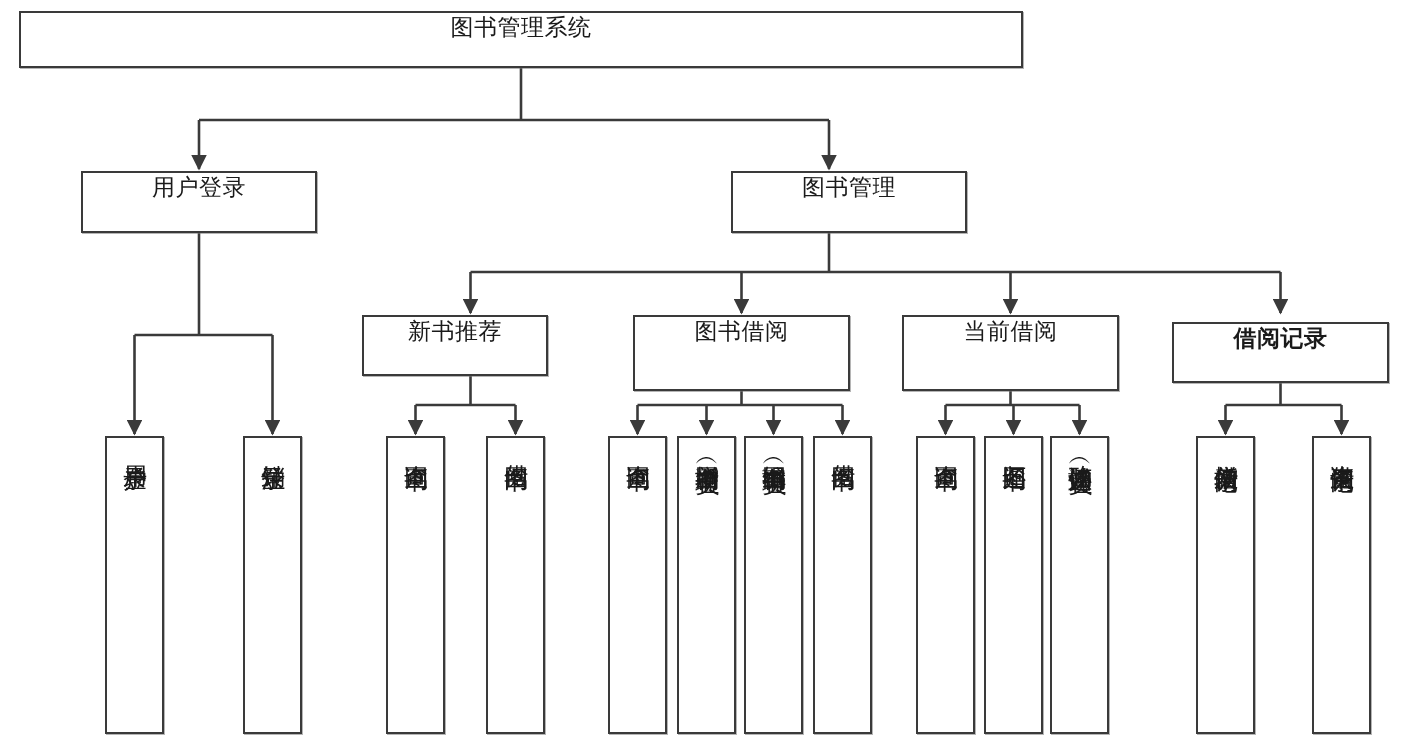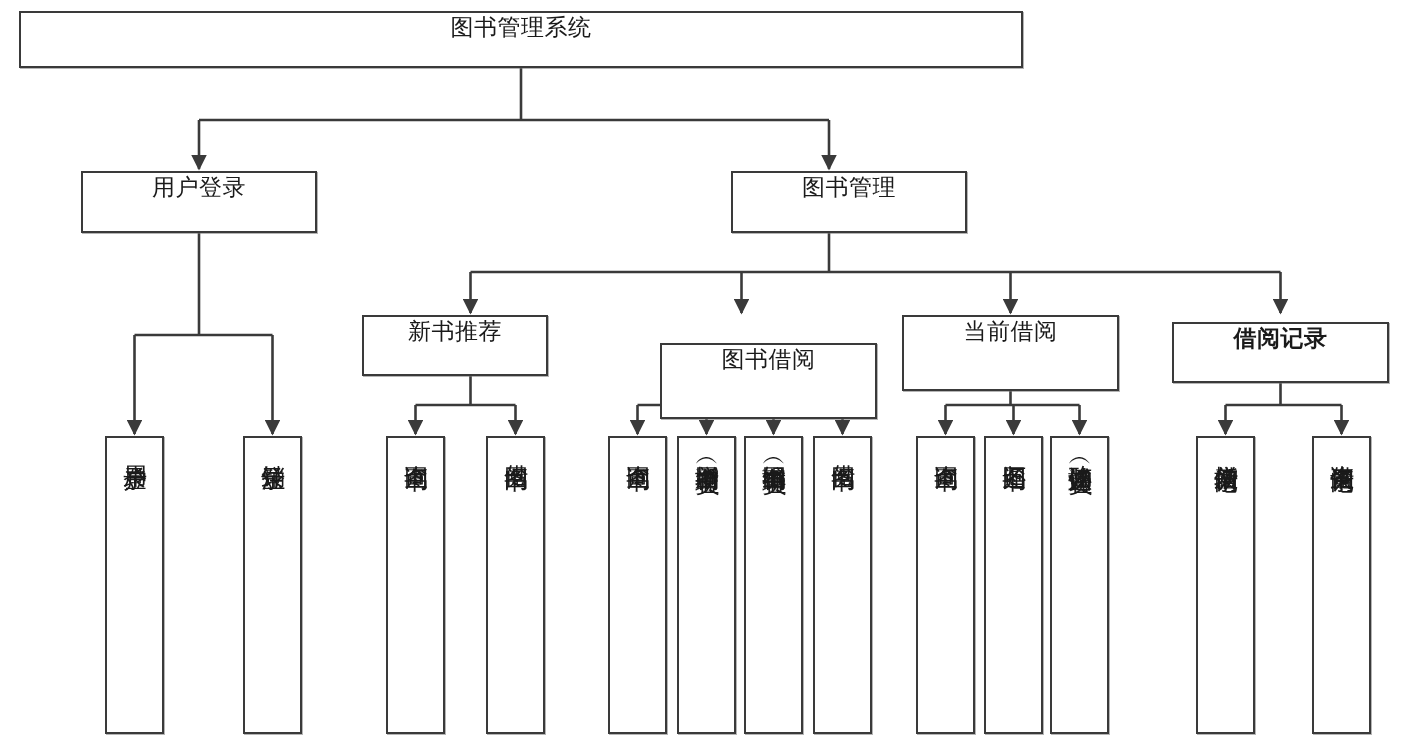--- a/index.html
+++ b/index.html
@@ -122,21 +122,21 @@
       </div>
       <div class="node horiz" style="left: 81px; top: 171px; width: 236px; height: 62px;">
         <span class="label">用户登录</span>
       </div>
       <div class="node horiz" style="left: 711px; top: 171px; width: 236px; height: 62px; margin-left: 20px;">
         <span class="label">图书管理</span>
       </div>
       <div class="node horiz" style="left: 362px; top: 315px; width: 186px; height: 61px;">
         <span class="label">新书推荐</span>
       </div>
-      <div class="node horiz" style="left: 660px; top: 315px; width: 217px; height: 76px; margin-top: 28px;">
+      <div class="node horiz" style="left: 633px; top: 315px; width: 217px; height: 76px;">
         <span class="label">图书借阅</span>
       </div>
       <div class="node horiz" style="left: 902px; top: 315px; width: 217px; height: 76px;">
         <span class="label">当前借阅</span>
       </div>
       <div class="node horiz" style="left: 1172px; top: 322px; width: 217px; height: 61px; font-weight: bold;">
         <span class="label">借阅记录</span>
       </div>
       <div class="node vert" style="left: 105px; top: 436px; width: 59px; height: 298px;">
         <span class="label">用户登录</span>

